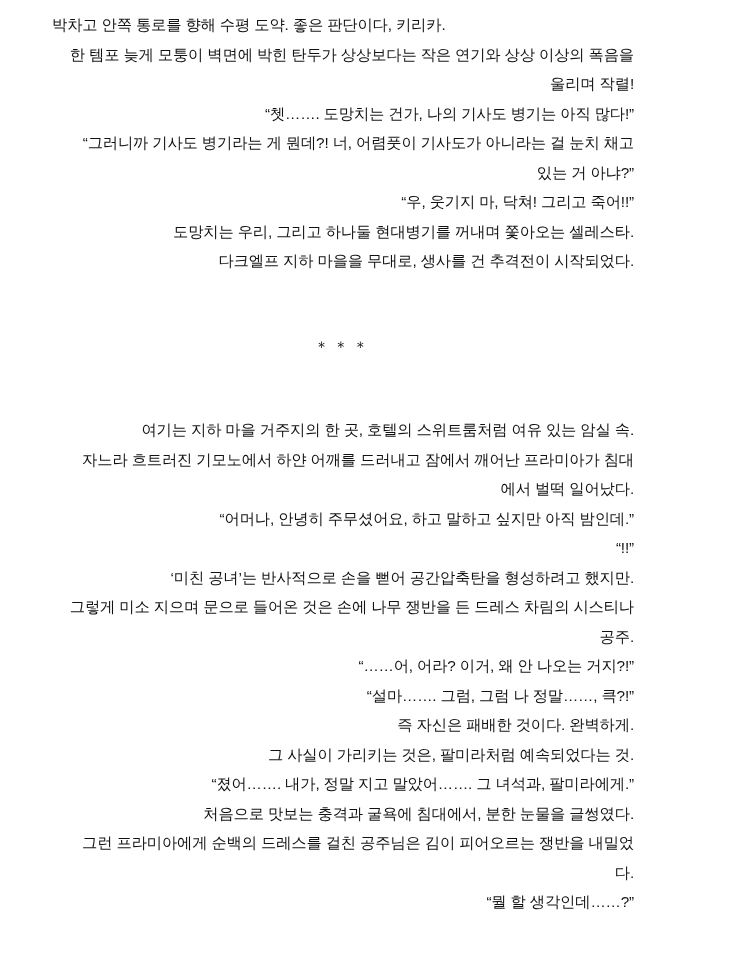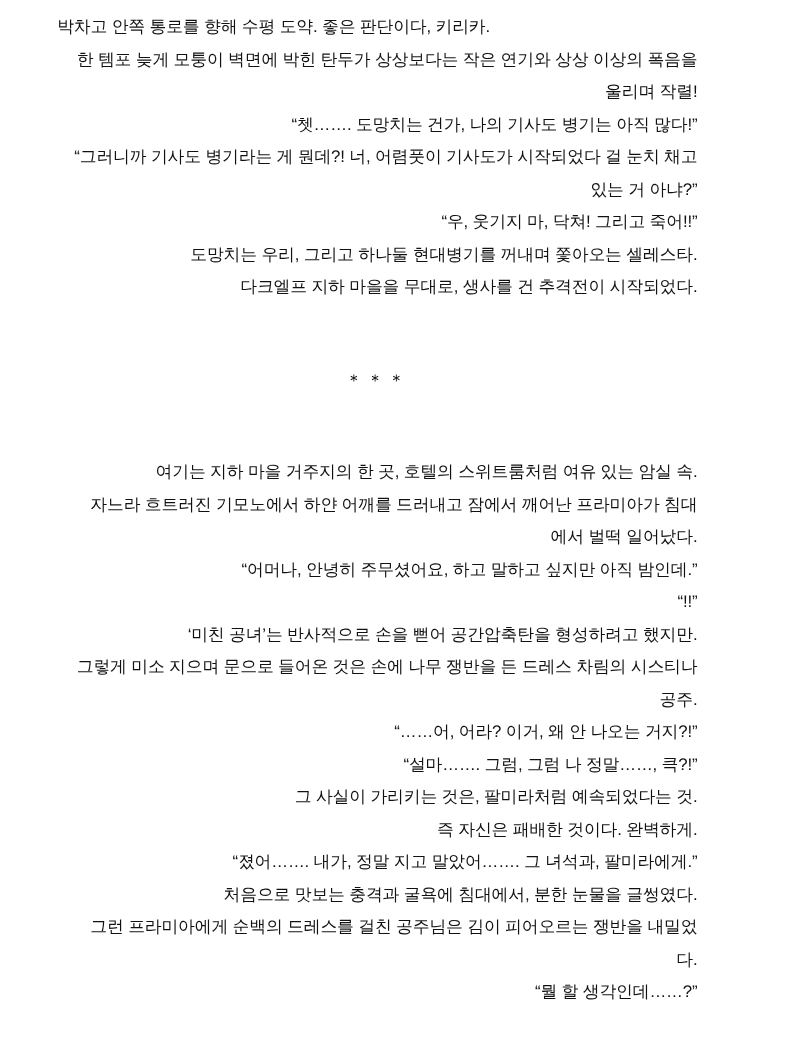--- a/index.html
+++ b/index.html
@@ -53,42 +53,42 @@
 </style>
 </head>
 <body>
 
 <div class="page">
 
   <div class="block">
     <p class="para">박차고 안쪽 통로를 향해 수평 도약. 좋은 판단이다, 키리카.</p>
     <p class="para indent">한 템포 늦게 모퉁이 벽면에 박힌 탄두가 상상보다는 작은 연기와 상상 이상의 폭음을 울리며 작렬!</p>
     <p class="para indent">“쳇……. 도망치는 건가, 나의 기사도 병기는 아직 많다!”</p>
-    <p class="para indent">“그러니까 기사도 병기라는 게 뭔데?! 너, 어렴풋이 기사도가 시작되었다 걸 눈치 채고 있는 거 아냐?”</p>
+    <p class="para indent">“그러니까 기사도 병기라는 게 뭔데?! 너, 어렴풋이 기사도가 아니라는 걸 눈치 채고 있는 거 아냐?”</p>
     <p class="para indent">“우, 웃기지 마, 닥쳐! 그리고 죽어!!”</p>
     <p class="para indent">도망치는 우리, 그리고 하나둘 현대병기를 꺼내며 쫓아오는 셀레스타.</p>
     <p class="para indent">다크엘프 지하 마을을 무대로, 생사를 건 추격전이 시작되었다.</p>
   </div>
 
   <div class="spacer-large"></div>
 
   <div class="scene-break">＊＊＊</div>
 
   <div class="spacer-mid"></div>
 
   <div class="block">
     <p class="para indent">여기는 지하 마을 거주지의 한 곳, 호텔의 스위트룸처럼 여유 있는 암실 속.</p>
     <p class="para indent">자느라 흐트러진 기모노에서 하얀 어깨를 드러내고 잠에서 깨어난 프라미아가 침대에서 벌떡 일어났다.</p>
     <p class="para indent">“어머나, 안녕히 주무셨어요, 하고 말하고 싶지만 아직 밤인데.”</p>
     <p class="para indent">“!!”</p>
     <p class="para indent">‘미친 공녀’는 반사적으로 손을 뻗어 공간압축탄을 형성하려고 했지만.</p>
     <p class="para indent">그렇게 미소 지으며 문으로 들어온 것은 손에 나무 쟁반을 든 드레스 차림의 시스티나 공주.</p>
     <p class="para indent">“……어, 어라? 이거, 왜 안 나오는 거지?!”</p>
     <p class="para indent">“설마……. 그럼, 그럼 나 정말……, 큭?!”</p>
+    <p class="para indent">즉 자신은 패배한 것이다. 완벽하게.</p>
     <p class="para indent">그 사실이 가리키는 것은, 팔미라처럼 예속되었다는 것.</p>
-    <p class="para indent">즉 자신은 패배한 것이다. 완벽하게.</p>
     <p class="para indent">“졌어……. 내가, 정말 지고 말았어……. 그 녀석과, 팔미라에게.”</p>
     <p class="para indent">처음으로 맛보는 충격과 굴욕에 침대에서, 분한 눈물을 글썽였다.</p>
     <p class="para indent">그런 프라미아에게 순백의 드레스를 걸친 공주님은 김이 피어오르는 쟁반을 내밀었다.</p>
     <p class="para indent">“뭘 할 생각인데……?”</p>
   </div>
 
 </div>
 
 </body></html>

